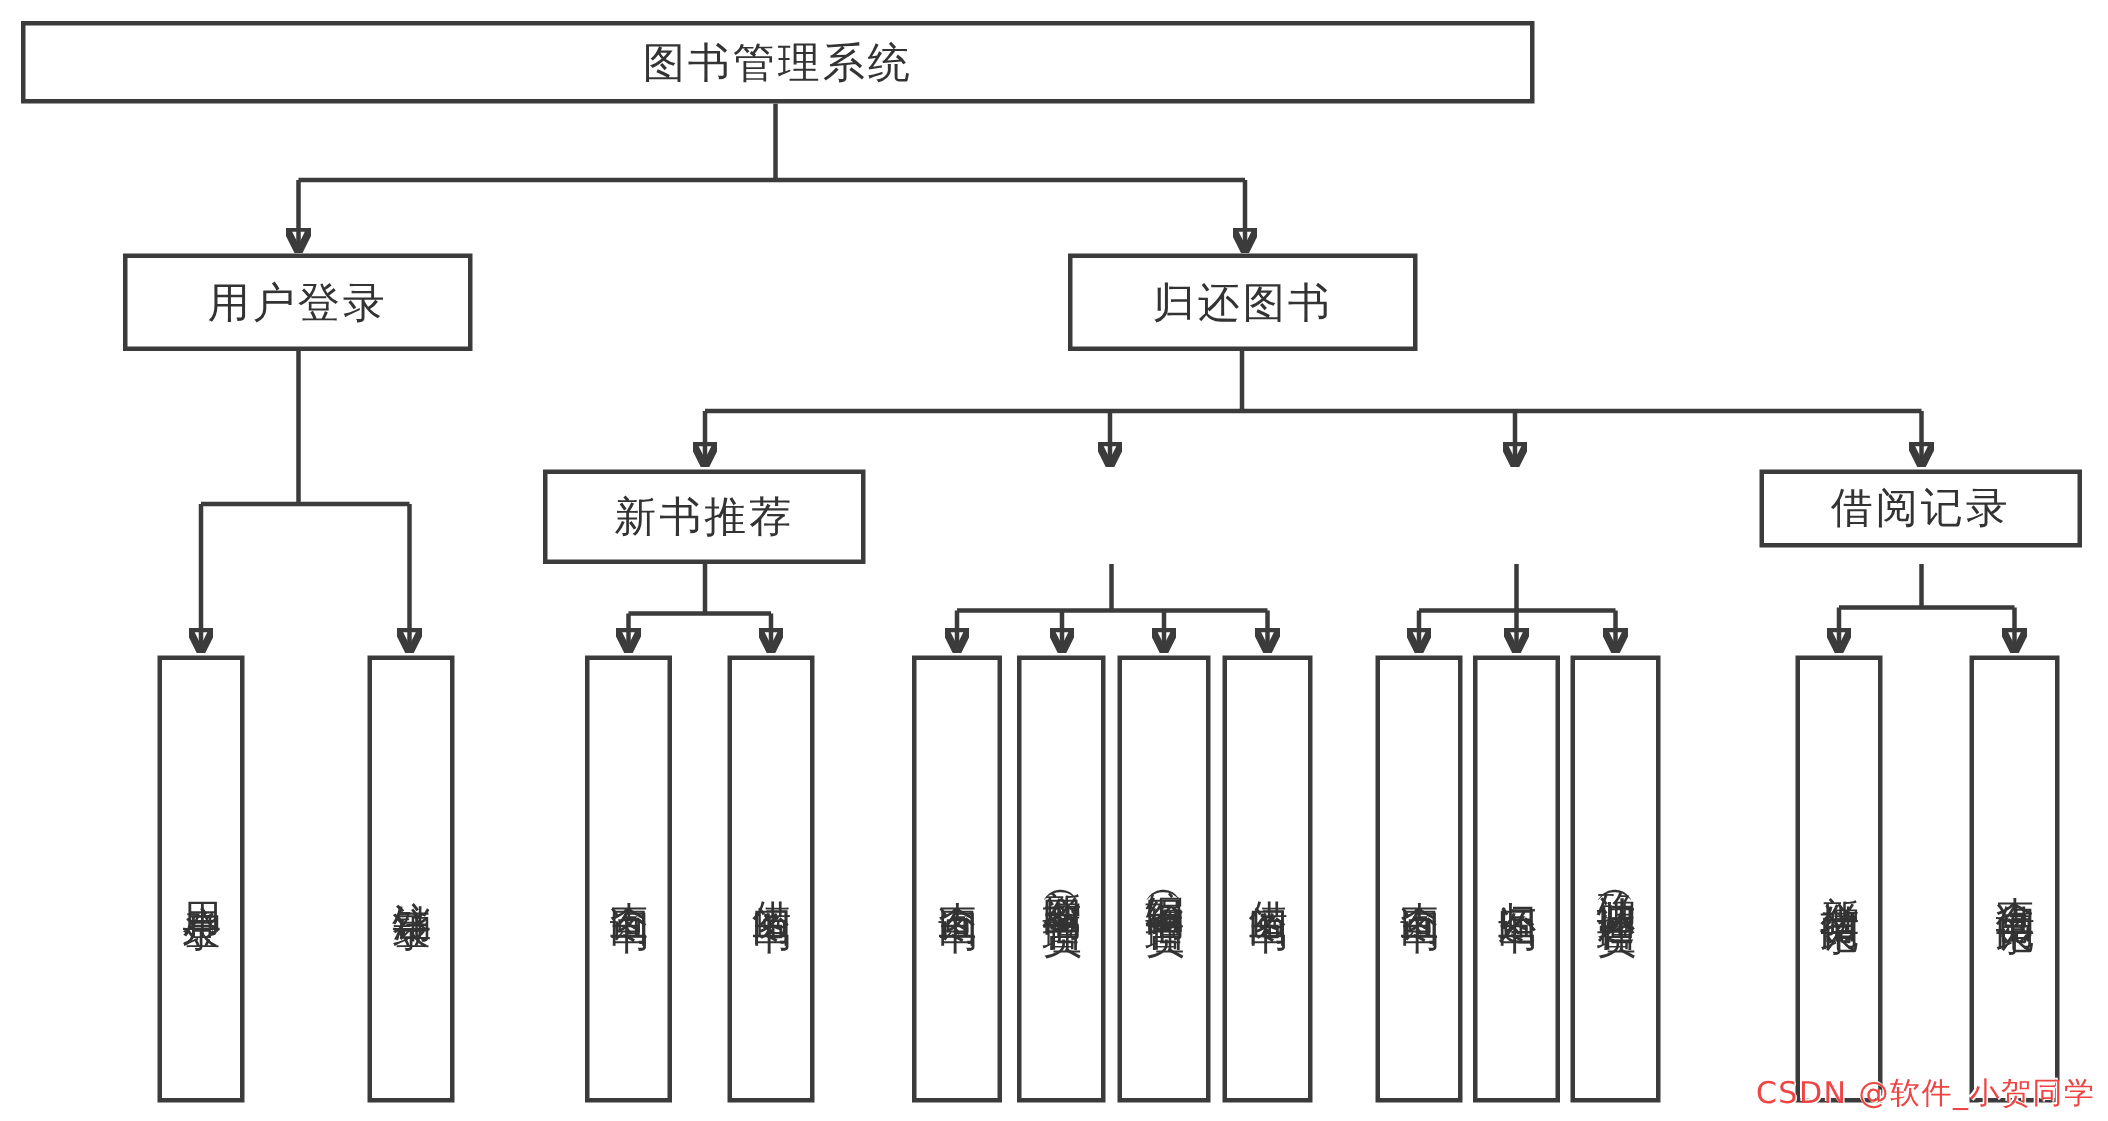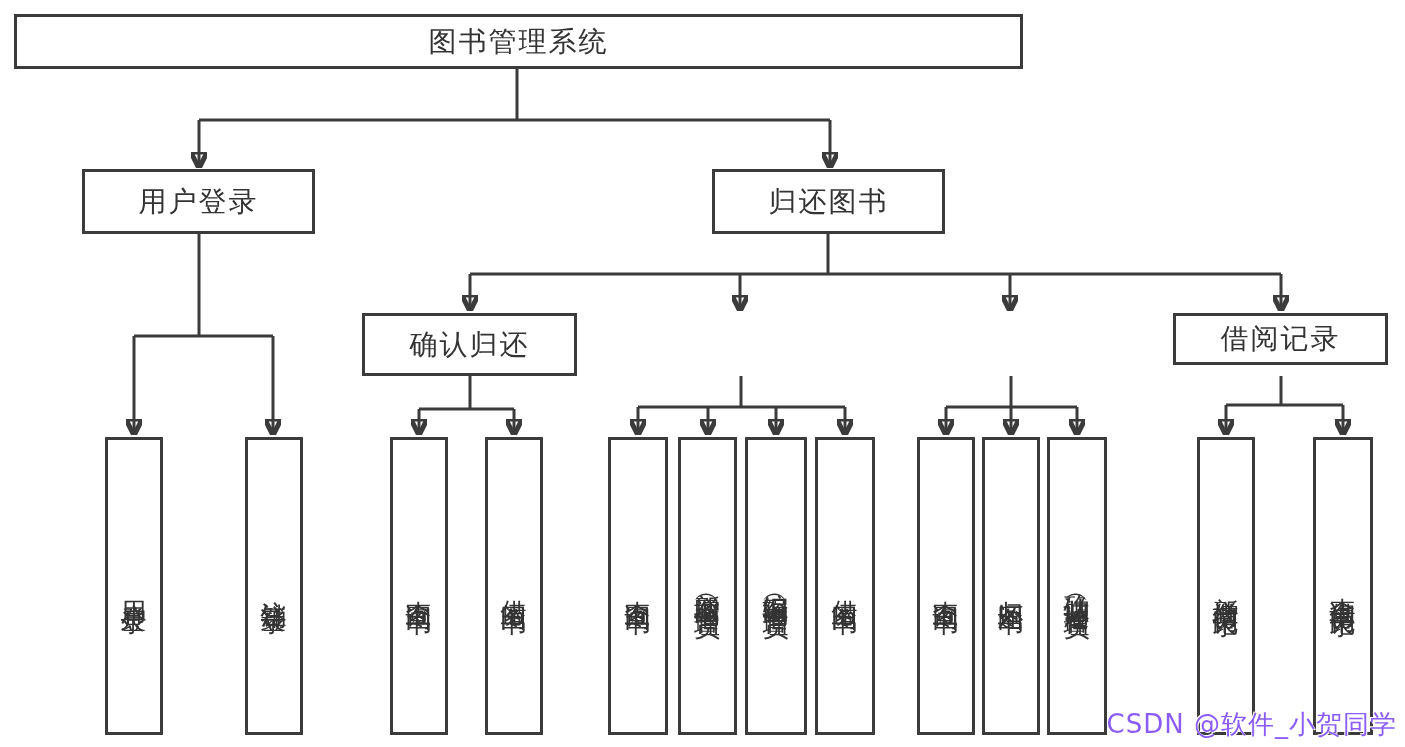--- a/index.html
+++ b/index.html
@@ -55,22 +55,22 @@
   }
   #connectors path {
     stroke: #3b3b3b;
     stroke-width: 3;
     fill: none;
   }
   #watermark {
     position: absolute;
     right: 8px;
     bottom: 5px;
-    font-size: 26px;
-    color: #8b5cf6;
+    font-size: 20px;
+    color: #ef4444;
     letter-spacing: 1px;
     white-space: nowrap;
     z-index: 3;
     text-shadow: 1px 1px 0 #ffffff, -1px -1px 0 #ffffff;
   }
 
   
   #n-root   { left: 14px;  top: 14px;  width: 1009px; height: 55px; }
   #n-login  { left: 82px;  top: 169px; width: 233px;  height: 65px; }
   #n-mgmt   { left: 712px; top: 169px; width: 233px;  height: 65px; }
@@ -151,21 +151,21 @@
   </div>
 
   <div class="node h" id="n-login">
     <span>用户登录</span>
   </div>
   <div class="node h" id="n-mgmt">
     <span>归还图书</span>
   </div>
 
   <div class="node h" id="n-rec">
-    <span>确认归还</span>
+    <span>新书推荐</span>
   </div>
   <div class="node h" id="n-recs">
     <span>借阅记录</span>
   </div>
 
   <div class="node leaf" id="l-ulogin">
     <span class="vtext">用户登录</span>
   </div>
   <div class="node leaf" id="l-logout">
     <span class="vtext">注销登录</span>

